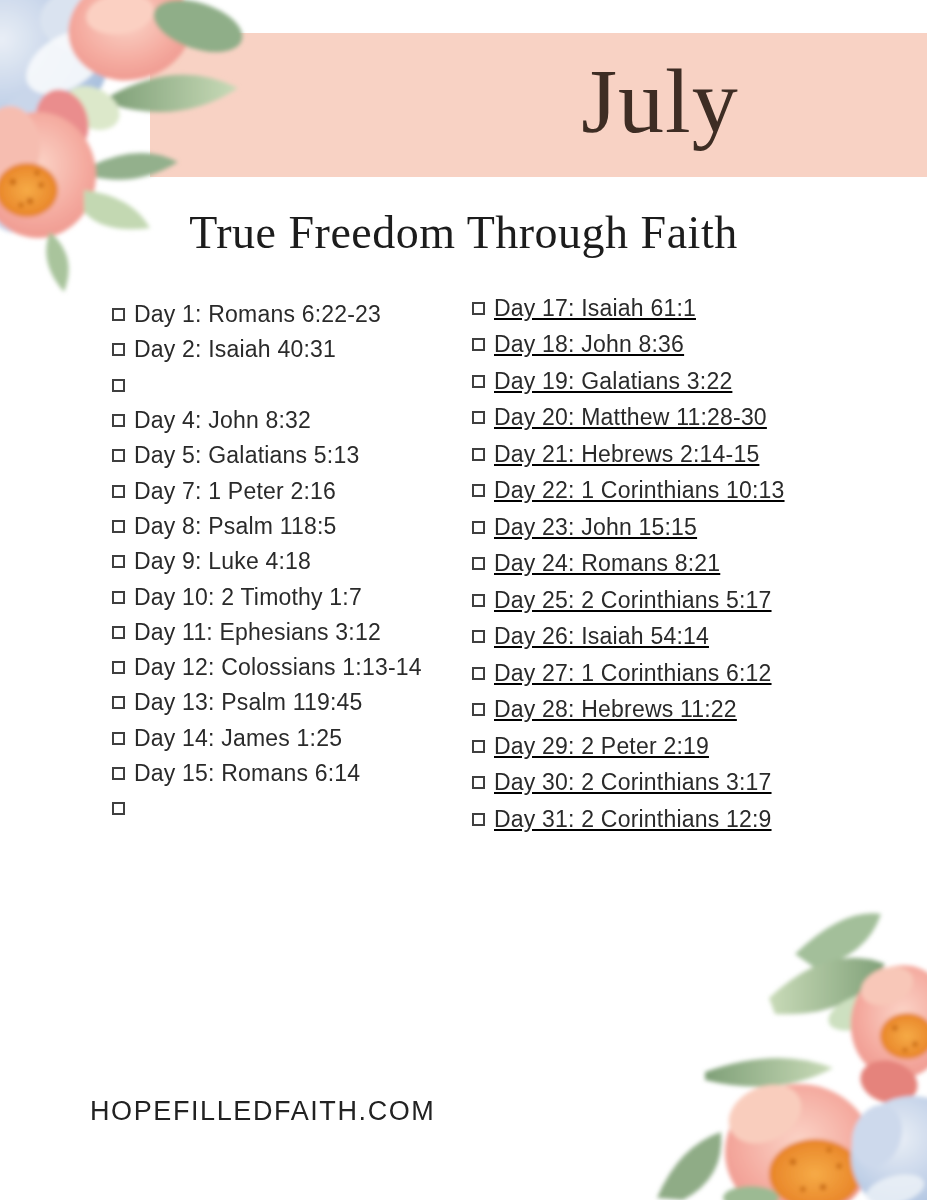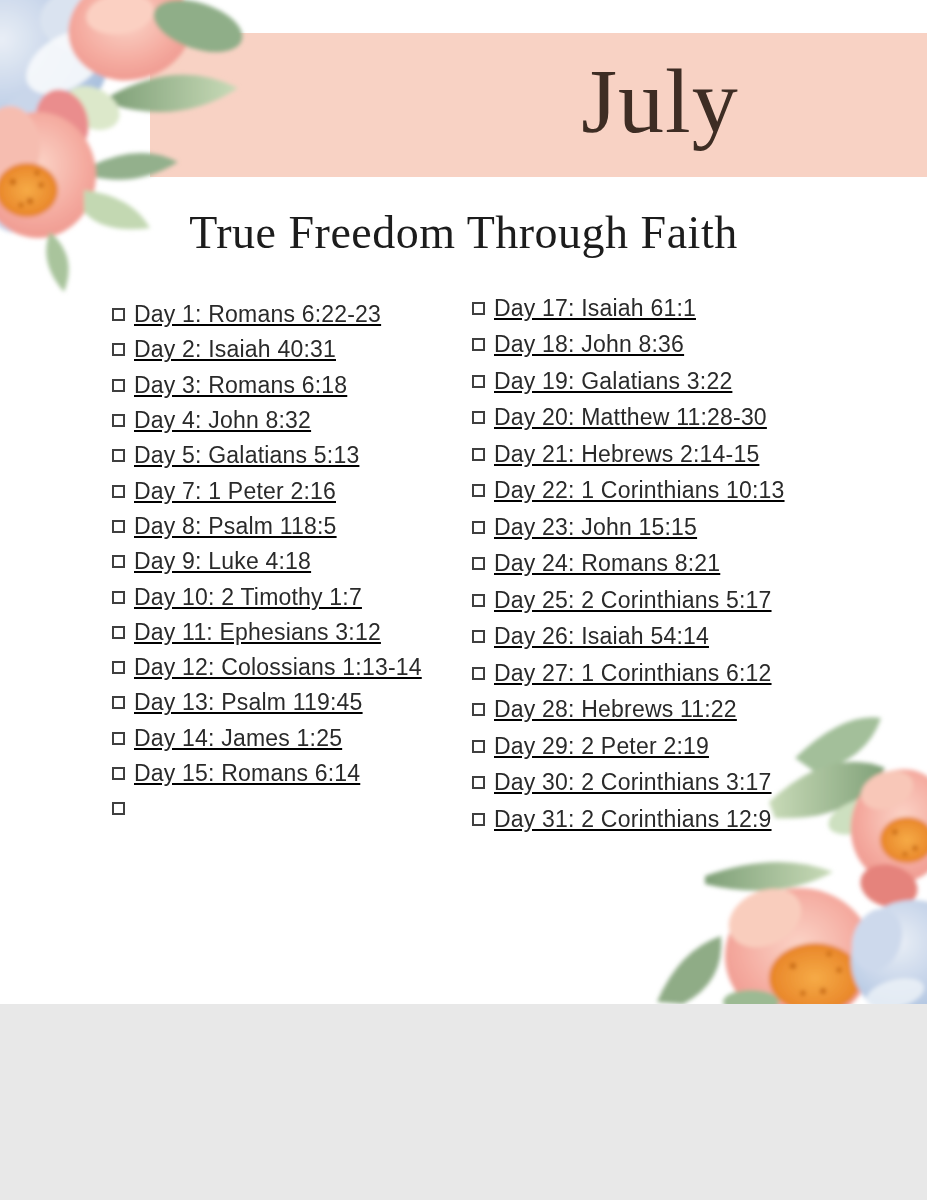--- a/index.html
+++ b/index.html
@@ -9,21 +9,21 @@
     --list_text: #2a2a2a;
     --checkbox_border: #3f3f3f;
     --footer_text: #222222;
     --background: #ffffff;
   }
   * { margin: 0; padding: 0; box-sizing: border-box; }
   html, body { background: #e8e8e8; }
   .page {
     position: relative;
     width: 927px;
-    height: 1004px;
+    height: 1200px;
     background: var(--background);
     overflow: hidden;
     font-family: "Liberation Sans", sans-serif;
   }
   .floral { position: absolute; pointer-events: none; }
   .floral-tl { top: 0; left: 0; z-index: 3; }
   .floral-br { bottom: 0; right: 0; z-index: 3; }
 
   .banner {
     position: absolute;
@@ -52,21 +52,21 @@
     font-weight: 400;
     font-size: 46px;
     color: var(--title_text);
     letter-spacing: 0.5px;
     z-index: 2;
   }
   .columns { position: absolute; top: 0; left: 0; width: 100%; z-index: 2; }
   ul.col { list-style: none; position: absolute; }
   .col-left  { left: 112px; top: 297px; }
   .col-right { left: 472px; top: 290px; text-decoration: underline; }
-  .col-left  li { height: 35.3px; text-decoration: underline; }
+  .col-left  li { height: 35.3px; }
   .col-right li { height: 36.5px; }
   li.item { display: flex; align-items: center; }
   .checkbox {
     display: inline-block;
     width: 13px; height: 13px;
     border: 2px solid var(--checkbox_border);
     margin-right: 9px;
     flex: 0 0 auto;
     background: transparent;
   }
@@ -159,21 +159,20 @@
           <span class="label">Day 1: Romans 6:22-23</span>
         </li>
 
         <li class="item">
           <span class="checkbox"></span>
           <span class="label">Day 2: Isaiah 40:31</span>
         </li>
 
         <li class="item">
           <span class="checkbox"></span>
-          <span class="label">Day 3: Romans 6:18</span>
         </li>
 
         <li class="item">
           <span class="checkbox"></span>
           <span class="label">Day 4: John 8:32</span>
         </li>
 
         <li class="item">
           <span class="checkbox"></span>
           <span class="label">Day 5: Galatians 5:13</span>

